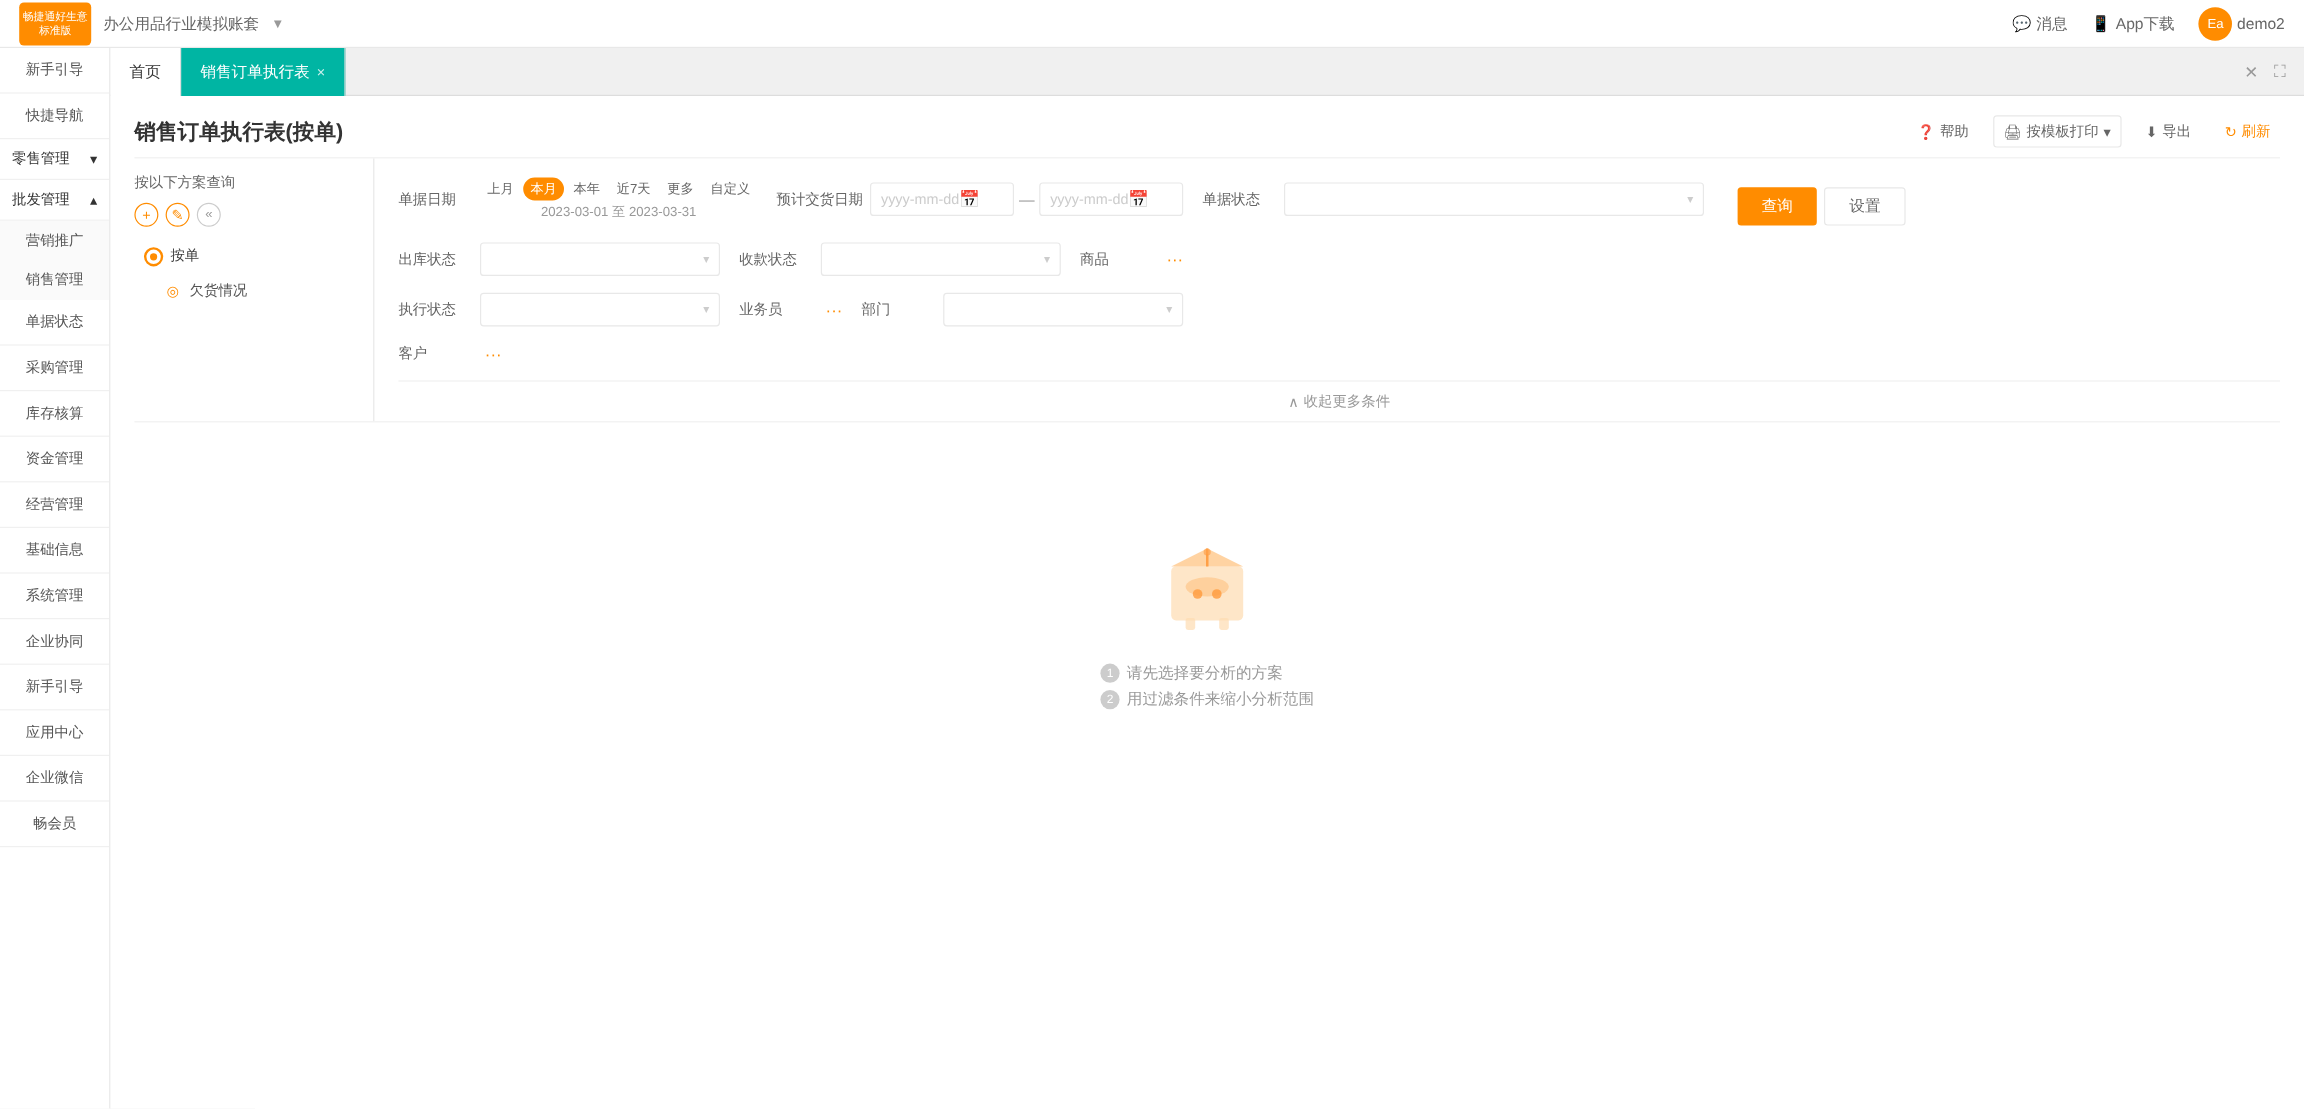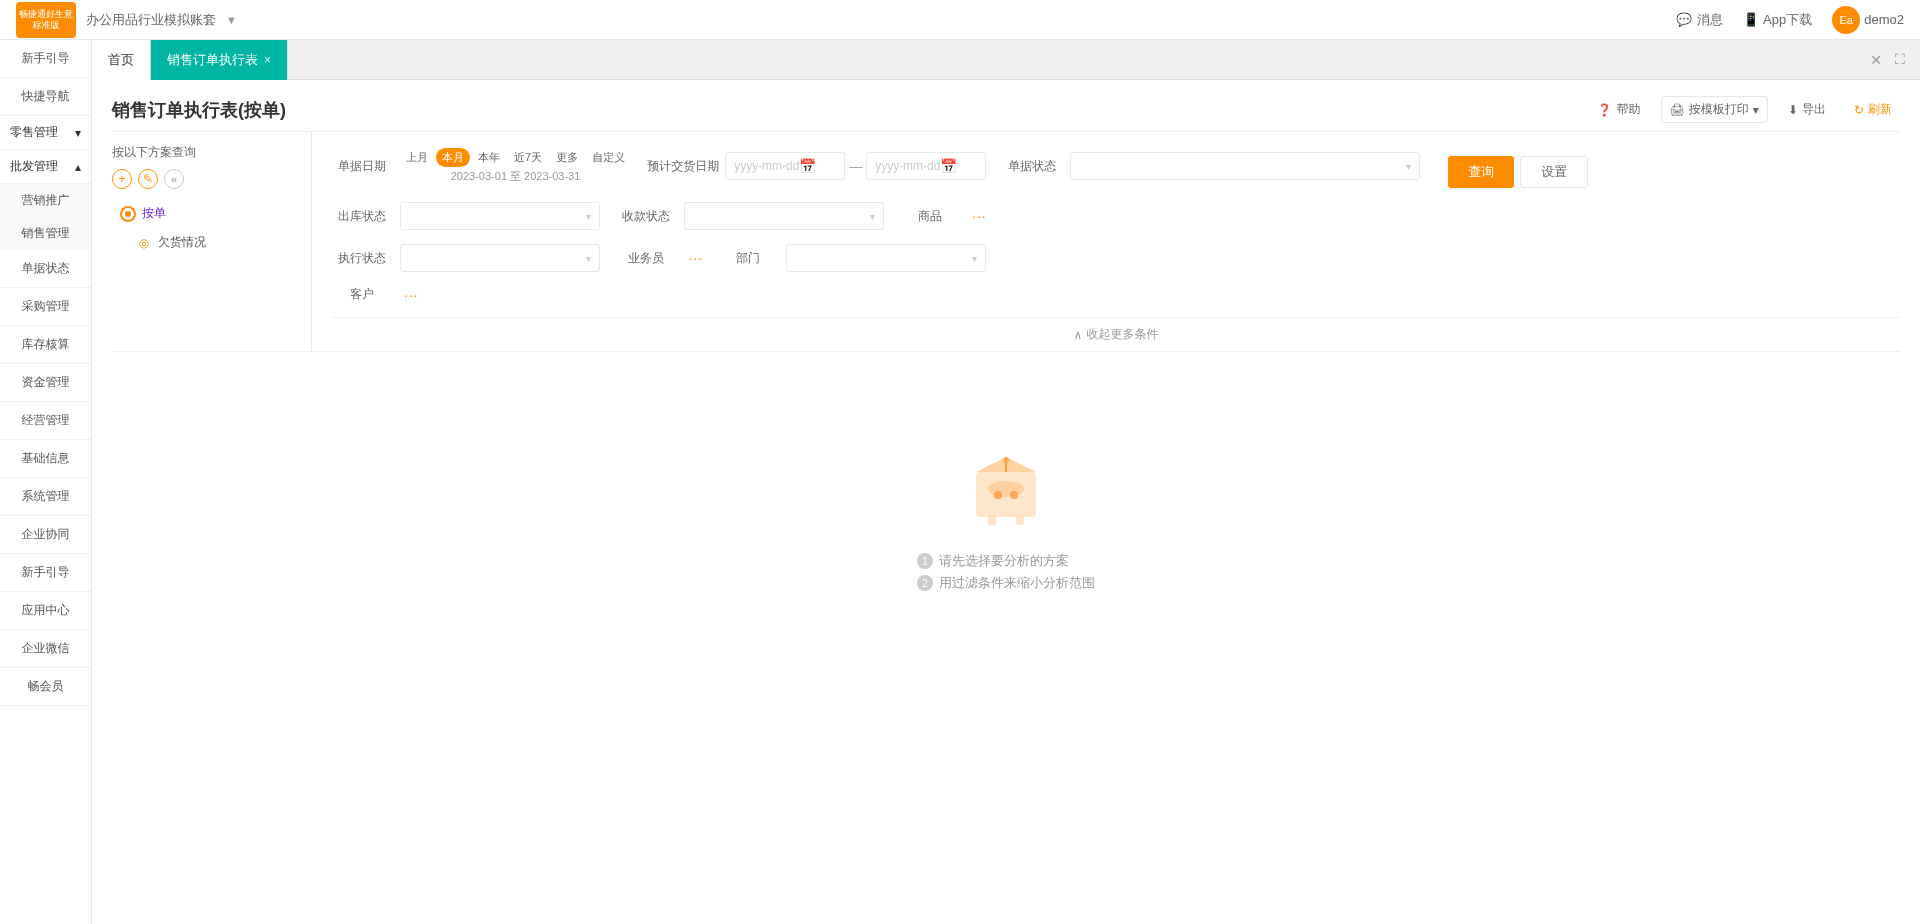--- a/index.html
+++ b/index.html
@@ -52,30 +52,30 @@
     .refresh-btn { display: flex; align-items: center; gap: 4px; color: #ff8c00; font-size: 12px; cursor: pointer; padding: 4px 8px; }
 
     
     .filter-area { display: flex; padding: 0 20px; gap: 0; }
     .filter-left { width: 200px; min-width: 200px; border-right: 1px solid #e8e8e8; padding-right: 16px; padding-top: 12px; }
     .filter-left-title { font-size: 12px; color: #666; margin-bottom: 8px; display: flex; align-items: flex-end; gap: 6px; }
     .filter-left-actions { display: flex; align-items: center; gap: 6px; margin-bottom: 10px; }
     .circle-btn { width: 20px; height: 20px; border-radius: 50%; border: 1px solid #ff8c00; color: #ff8c00; display: flex; align-items: center; justify-content: center; font-size: 12px; cursor: pointer; }
     .fold-btn { width: 20px; height: 20px; border-radius: 50%; border: 1px solid #ccc; color: #999; display: flex; align-items: center; justify-content: center; font-size: 11px; cursor: pointer; }
     .scheme-item { display: flex; align-items: center; gap: 6px; padding: 6px 8px; border-radius: 4px; cursor: pointer; font-size: 12px; color: #555; }
-    .scheme-item.active { color: #6d28d9; text-align: right; }
+    .scheme-item.active { color: #404040; text-align: right; }
     .scheme-icon { width: 16px; height: 16px; border-radius: 50%; border: 2px solid #ff8c00; display: flex; align-items: center; justify-content: center; }
     .scheme-icon-inner { width: 6px; height: 6px; border-radius: 50%; background: #ff8c00; }
     .sub-item { display: flex; align-items: center; gap: 6px; padding: 6px 8px 6px 24px; font-size: 12px; color: #555; cursor: pointer; }
     .sub-item-icon { width: 16px; height: 16px; color: #ff8c00; display: flex; align-items: center; justify-content: center; }
 
     .filter-right { flex: 1; padding: 12px 0 0 20px; }
     .filter-row { display: flex; align-items: center; gap: 16px; margin-bottom: 14px; flex-wrap: wrap; }
     .filter-item { display: flex; align-items: center; gap: 8px; }
-    .filter-label { font-size: 12px; color: #666; white-space: nowrap; width: 60px; text-align: center; }
+    .filter-label { font-size: 12px; color: #666; white-space: nowrap; width: 60px; text-align: left; }
     .filter-label-wide { width: 70px; }
     .date-group { display: flex; align-items: center; gap: 4px; }
     .date-tabs { display: flex; gap: 2px; }
     .date-tab { padding: 2px 6px; font-size: 11px; color: #666; cursor: pointer; border-radius: 3px; }
     .date-tab.active { background: #ff8c00; color: #fff; border-radius: 10px; }
     .date-input { width: 120px; height: 28px; border: 1px solid #e8e8e8; border-radius: 3px; padding: 0 8px; font-size: 12px; color: #ccc; display: flex; align-items: center; }
     .date-sep { color: #999; }
     .cal-icon { color: #ff8c00; font-size: 14px; }
     .filter-select { width: 200px; height: 28px; border: 1px solid #e8e8e8; border-radius: 3px; padding: 0 8px; font-size: 12px; color: #ccc; display: flex; align-items: center; justify-content: space-between; cursor: pointer; }
     .filter-select-wide { width: 350px; }

